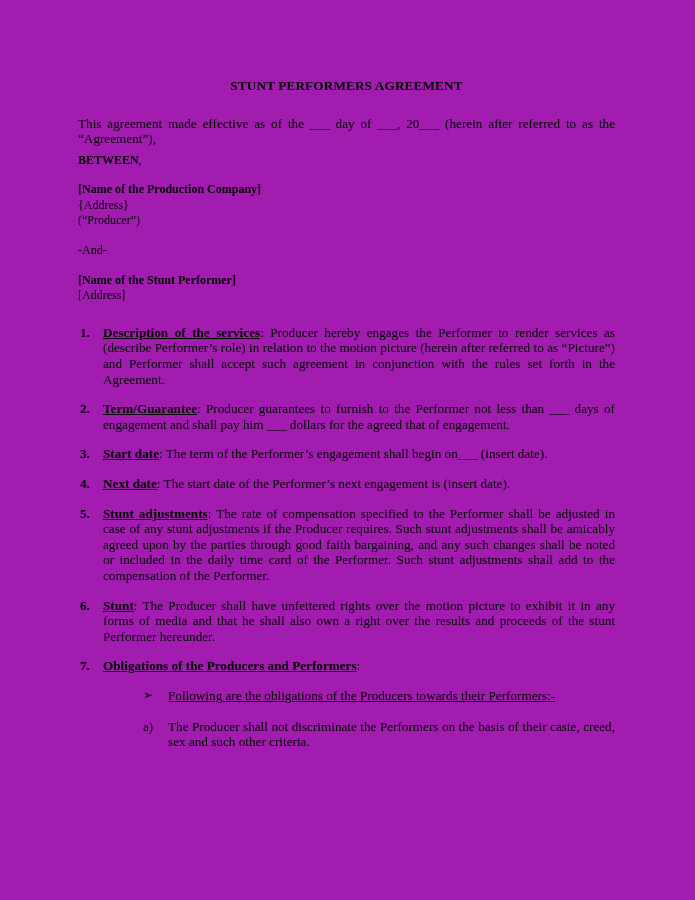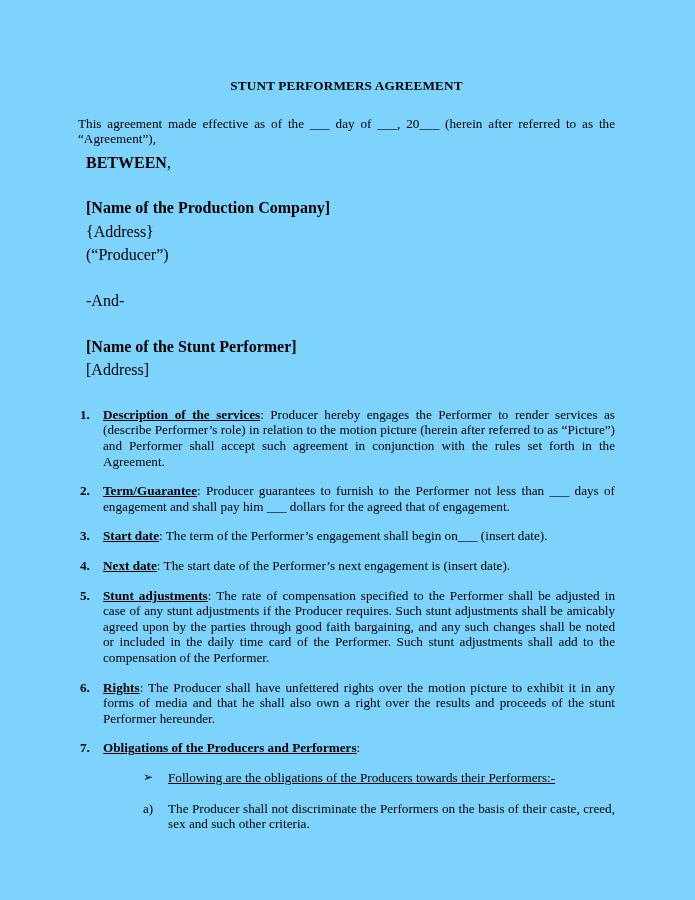--- a/index.html
+++ b/index.html
@@ -13,21 +13,21 @@
     overflow: hidden;
     font-family: "Liberation Serif", "DejaVu Serif", serif;
     color: #000000;
     -webkit-font-smoothing: antialiased;
   }
 
   .page {
     position: relative;
     width: 695px;
     height: 900px;
-    background: #7dd3fc;
+    background: #a21caf;
     box-sizing: border-box;
     padding: 78px 80px 0 78px;
   }
 
   .doc-title {
     text-align: center;
     font-weight: bold;
     font-size: 13.2px;
     letter-spacing: 0.15px;
     margin: 0 0 21px 0;
@@ -36,22 +36,22 @@
 
   p.para {
     margin: 0 0 6px 0;
     font-size: 13.2px;
     line-height: 15.6px;
     text-align: justify;
     text-justify: inter-word;
   }
 
   p.tight {
-    margin: 8px;
-    font-size: 16px;
+    margin: 0;
+    font-size: 12px;
     line-height: 15.6px;
     text-align: left;
   }
 
   .blk-gap {
     height: 14px;
   }
 
   .bold { font-weight: bold; }
   .ital { }
@@ -169,21 +169,21 @@
 
     <li>
       <span class="marker">4.</span><span class="bu">Next date</span><span>: </span><span>The start date of the Performer’s next engagement is (insert date).</span>
     </li>
 
     <li>
       <span class="marker">5.</span><span class="bu">Stunt adjustments</span><span>: </span><span>The rate of compensation specified to the Performer shall be adjusted in case of any stunt adjustments if the Producer requires. Such stunt adjustments shall be amicably agreed upon by the parties through good faith bargaining, and any such changes shall be noted or included in the daily time card of the Performer. Such stunt adjustments shall add to the compensation of the Performer.</span>
     </li>
 
     <li>
-      <span class="marker">6.</span><span class="bu">Rights</span><span>: </span><span>The Producer shall have unfettered rights over the motion picture to exhibit it in any forms of media and that he shall also own a right over the results and proceeds of the stunt Performer hereunder.</span>
+      <span class="marker">6.</span><span class="bu">Stunt</span><span>: </span><span>The Producer shall have unfettered rights over the motion picture to exhibit it in any forms of media and that he shall also own a right over the results and proceeds of the stunt Performer hereunder.</span>
     </li>
 
     <li>
       <span class="marker">7.</span><span class="bu">Obligations of the Producers and Performers</span><span>:</span><span></span>
 
       <div class="sub-arrow">
         <span class="arrow-marker">➢</span><span class="und">Following are the obligations of the Producers towards their Performers:-</span>
       </div>
 
       <div class="sub-letter">

